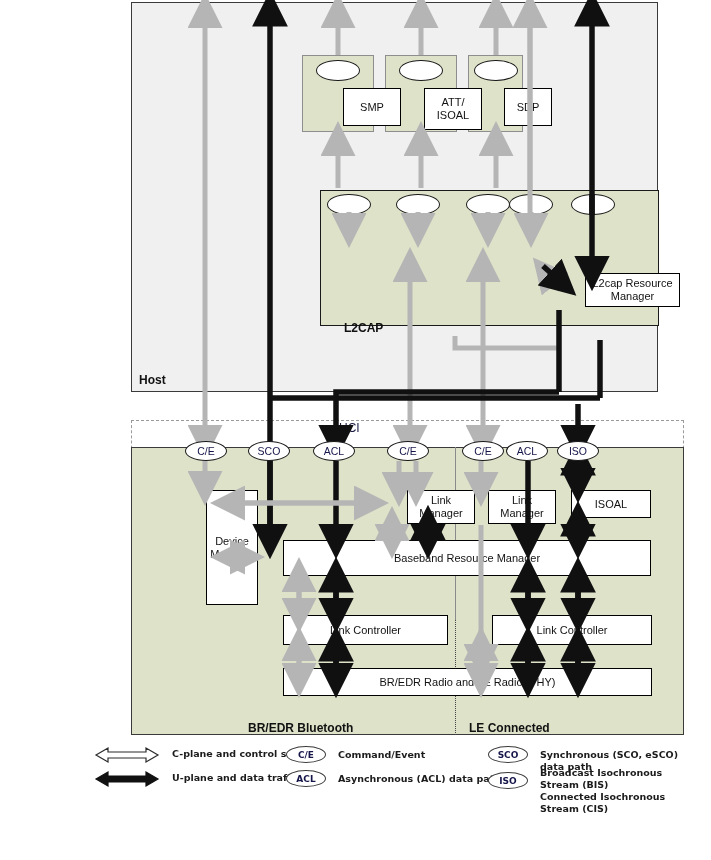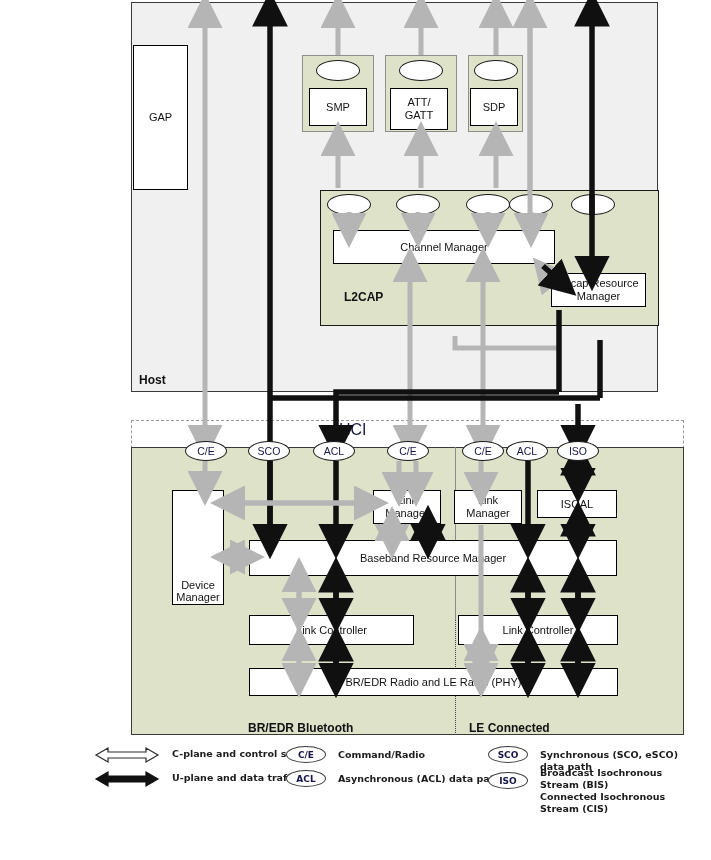--- a/index.html
+++ b/index.html
@@ -36,31 +36,32 @@
 
   
   .box {
     background: #ffffff;
     border: 1px solid #000000;
     display: flex; align-items: center; justify-content: center;
     text-align: center;
     font-size: 11px;
     color: #121212;
     line-height: 1.15;
+    margin-left: 34px;
   }
   .greenbox {
     background: #dee2c9;
     border: 1px solid #8e8e8e;
   }
 
   
   .plabel {
     font-size: 12px; font-weight: bold; color: #111;
   }
-  .hci-label { font-size: 16px; color: #1a1a44; }
+  .hci-label { font-size: 12px; color: #1a1a44; }
 
   
   .ellipse {
     background: #ffffff;
     border: 1px solid #1a1a1a;
     border-radius: 50%;
   }
   .port {
     background: #ffffff;
     border: 1px solid #1a1a1a;
@@ -105,58 +106,52 @@
   .divider-v { border-left: 1px solid #8a8a8a; }
   .divider-dot { border-left: 1px dotted #444; }
 </style>
 </head>
 <body>
 
 <div id="page">
 
   <div class="abs host-panel"></div>
 
-  <div class="abs box" style="left:133px; top:45px; width:55px; height:145px;">
-    <span>GAP</span>
-  </div>
 
   <div class="abs plabel" style="left:139px; top:373px;">Host</div>
 
   <div class="abs greenbox" style="left:302px; top:55px; width:72px; height:77px;"></div>
   <div class="abs greenbox" style="left:385px; top:55px; width:72px; height:77px;"></div>
   <div class="abs greenbox" style="left:468px; top:55px; width:55px; height:77px;"></div>
 
   <div class="abs ellipse" style="left:316px; top:60px; width:44px; height:21px;"></div>
   <div class="abs ellipse" style="left:399px; top:60px; width:44px; height:21px;"></div>
   <div class="abs ellipse" style="left:474px; top:60px; width:44px; height:21px;"></div>
 
   <div class="abs box" style="left:309px; top:88px; width:58px; height:38px;">
     <span>SMP</span>
   </div>
   <div class="abs box" style="left:390px; top:88px; width:58px; height:42px; white-space:pre-line;">
     <span>ATT/
-GATT</span>
+ISOAL</span>
   </div>
   <div class="abs box" style="left:470px; top:88px; width:48px; height:38px;">
     <span>SDP</span>
   </div>
 
   <div class="abs greenbox" style="left:320px; top:190px; width:339px; height:136px; border-color:#1a1a1a;"></div>
 
-  <div class="abs plabel" style="left:344px; top:290px;">L2CAP</div>
+  <div class="abs plabel" style="left:344px; top:321px;">L2CAP</div>
 
   <div class="abs ellipse" style="left:327px; top:194px; width:44px; height:21px;"></div>
   <div class="abs ellipse" style="left:396px; top:194px; width:44px; height:21px;"></div>
   <div class="abs ellipse" style="left:466px; top:194px; width:44px; height:21px;"></div>
   <div class="abs ellipse" style="left:509px; top:194px; width:44px; height:21px;"></div>
   <div class="abs ellipse" style="left:571px; top:194px; width:44px; height:21px;"></div>
 
-  <div class="abs box" style="left:333px; top:230px; width:222px; height:34px;">
-    <span>Channel Manager</span>
-  </div>
 
   <div class="abs box" style="left:551px; top:273px; width:95px; height:34px; white-space:pre-line;">
     <span>L2cap Resource
 Manager</span>
   </div>
 
   <div class="abs hci-dash"></div>
   <div class="abs hci-label" style="left:339px; top:421px;">HCI</div>
 
   <div class="abs ctrl-panel"></div>
@@ -179,21 +174,21 @@
   <div class="abs port" style="left:462px; top:441px; width:42px; height:20px;">
     <span>C/E</span>
   </div>
   <div class="abs port" style="left:506px; top:441px; width:42px; height:20px;">
     <span>ACL</span>
   </div>
   <div class="abs port" style="left:557px; top:441px; width:42px; height:20px;">
     <span>ISO</span>
   </div>
 
-  <div class="abs box" style="left:172px; top:490px; width:52px; height:115px; white-space:pre-line;align-items:flex-end;">
+  <div class="abs box" style="left:172px; top:490px; width:52px; height:115px; white-space:pre-line;">
     <span>Device
 Manager</span>
   </div>
 
   <div class="abs box" style="left:373px; top:490px; width:68px; height:34px; white-space:pre-line;">
     <span>Link
 Manager</span>
   </div>
 
   <div class="abs box" style="left:454px; top:490px; width:68px; height:34px; white-space:pre-line;">
@@ -344,21 +339,21 @@
     <div class="abs legend-text" style="left:84px; top:4px;">C-plane and control services</div>
 
     <svg width="66" height="18" style="position:absolute; left:6px; top:26px;">
       <polygon points="2,9 14,2 14,6 52,6 52,2 64,9 52,16 52,12 14,12 14,16" fill="#111111" stroke="#111111" stroke-width="1.2"></polygon>
     </svg>
     <div class="abs legend-text" style="left:84px; top:28px;">U-plane and data traffic</div>
 
     <div class="abs legend-oval" style="left:198px; top:2px;">
       <span>C/E</span>
     </div>
-    <div class="abs legend-text" style="left:250px; top:5px;">Command/Radio</div>
+    <div class="abs legend-text" style="left:250px; top:5px;">Command/Event</div>
 
     <div class="abs legend-oval" style="left:198px; top:26px;">
       <span>ACL</span>
     </div>
     <div class="abs legend-text" style="left:250px; top:29px;">Asynchronous (ACL) data path</div>
 
     <div class="abs legend-oval" style="left:400px; top:2px;">
       <span>SCO</span>
     </div>
     <div class="abs legend-text" style="left:452px; top:5px;">Synchronous (SCO, eSCO) data path</div>

